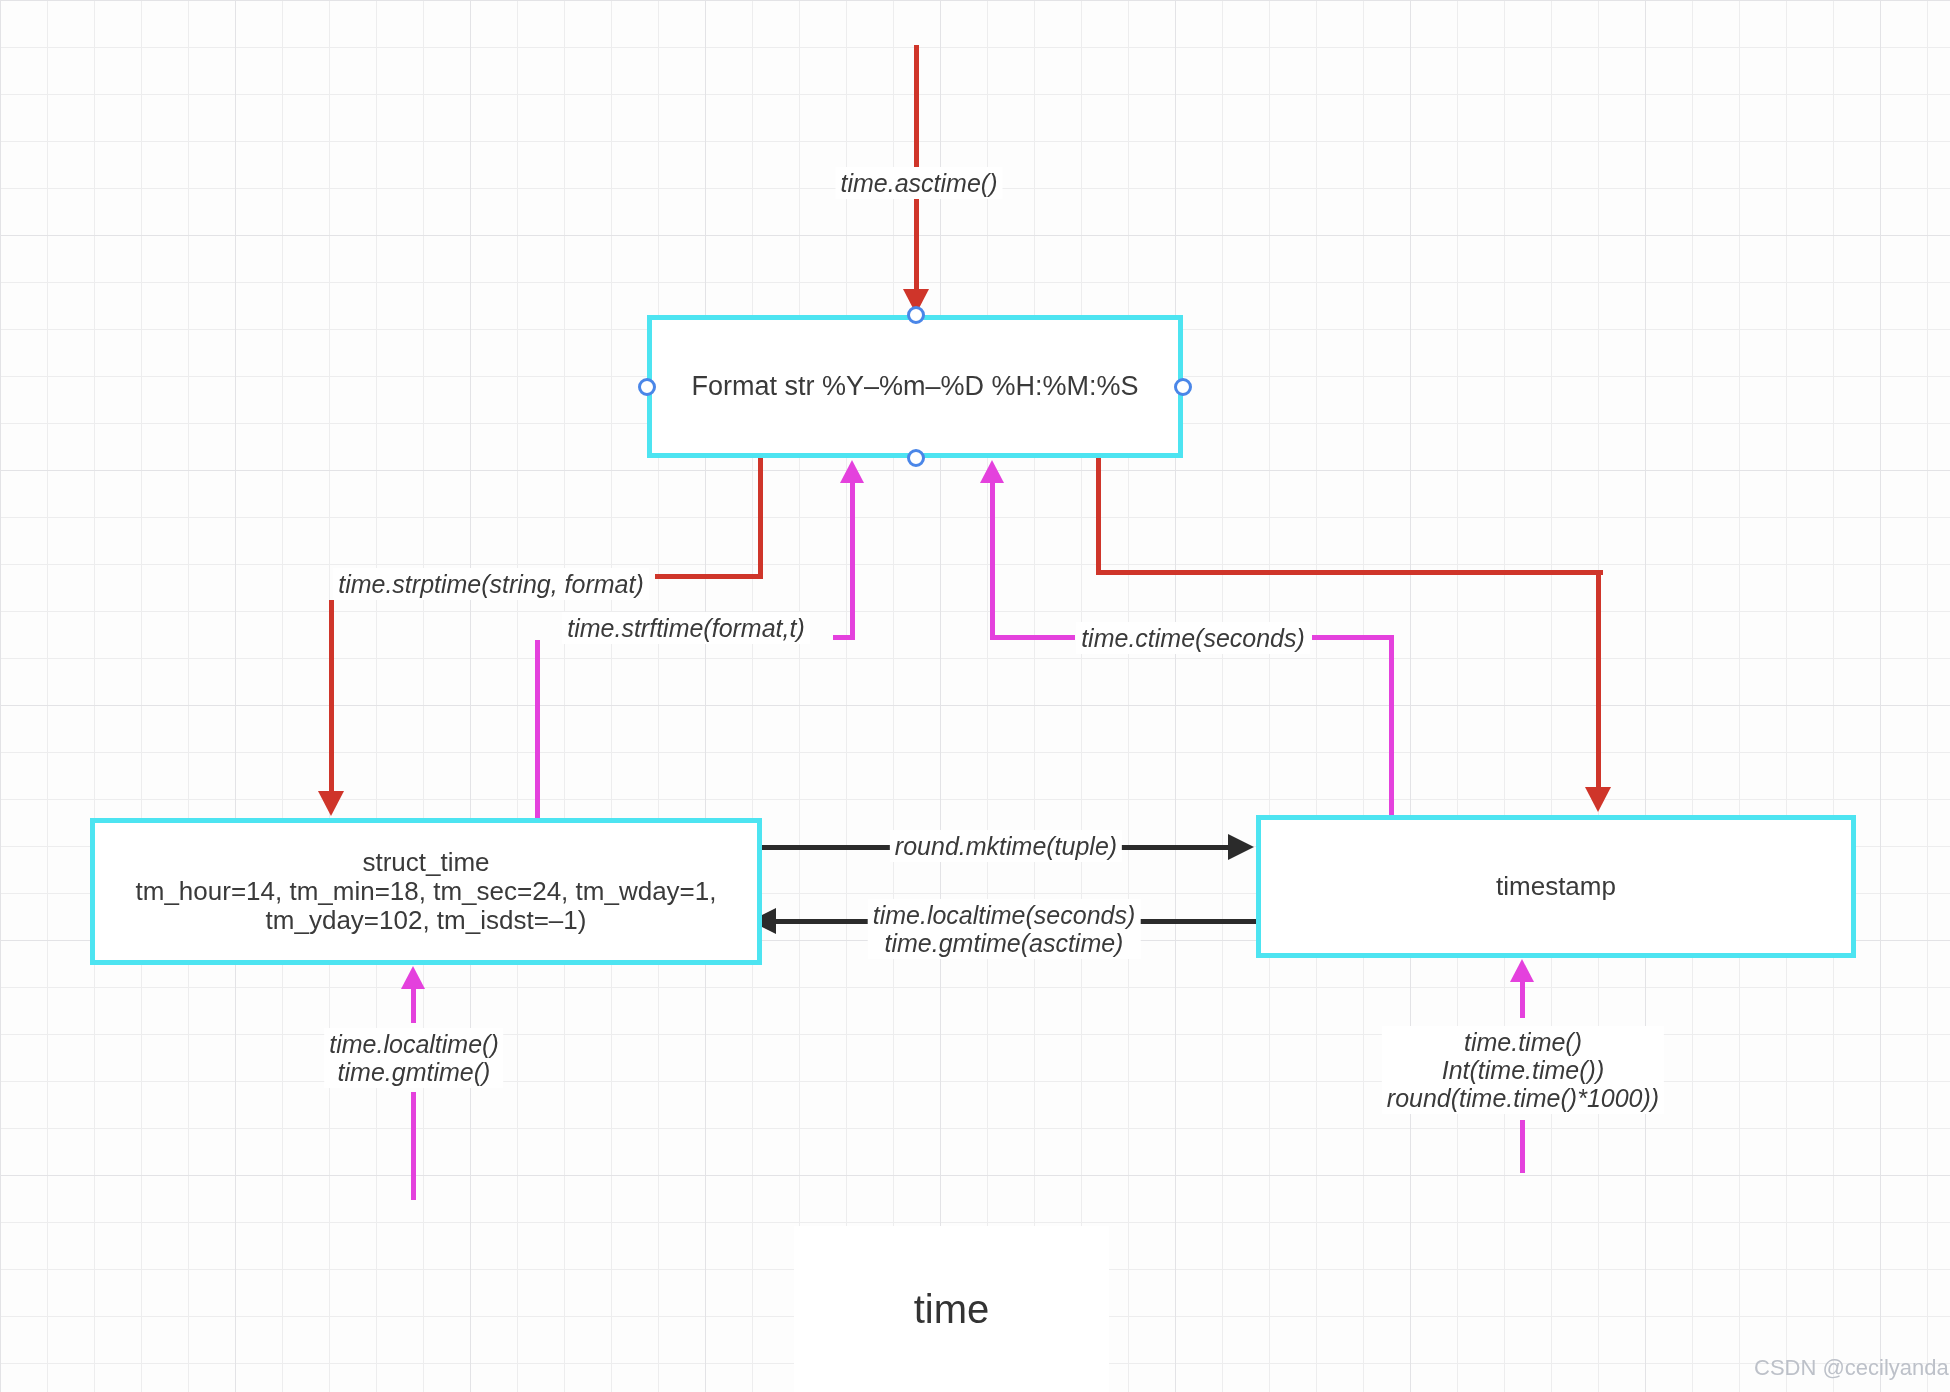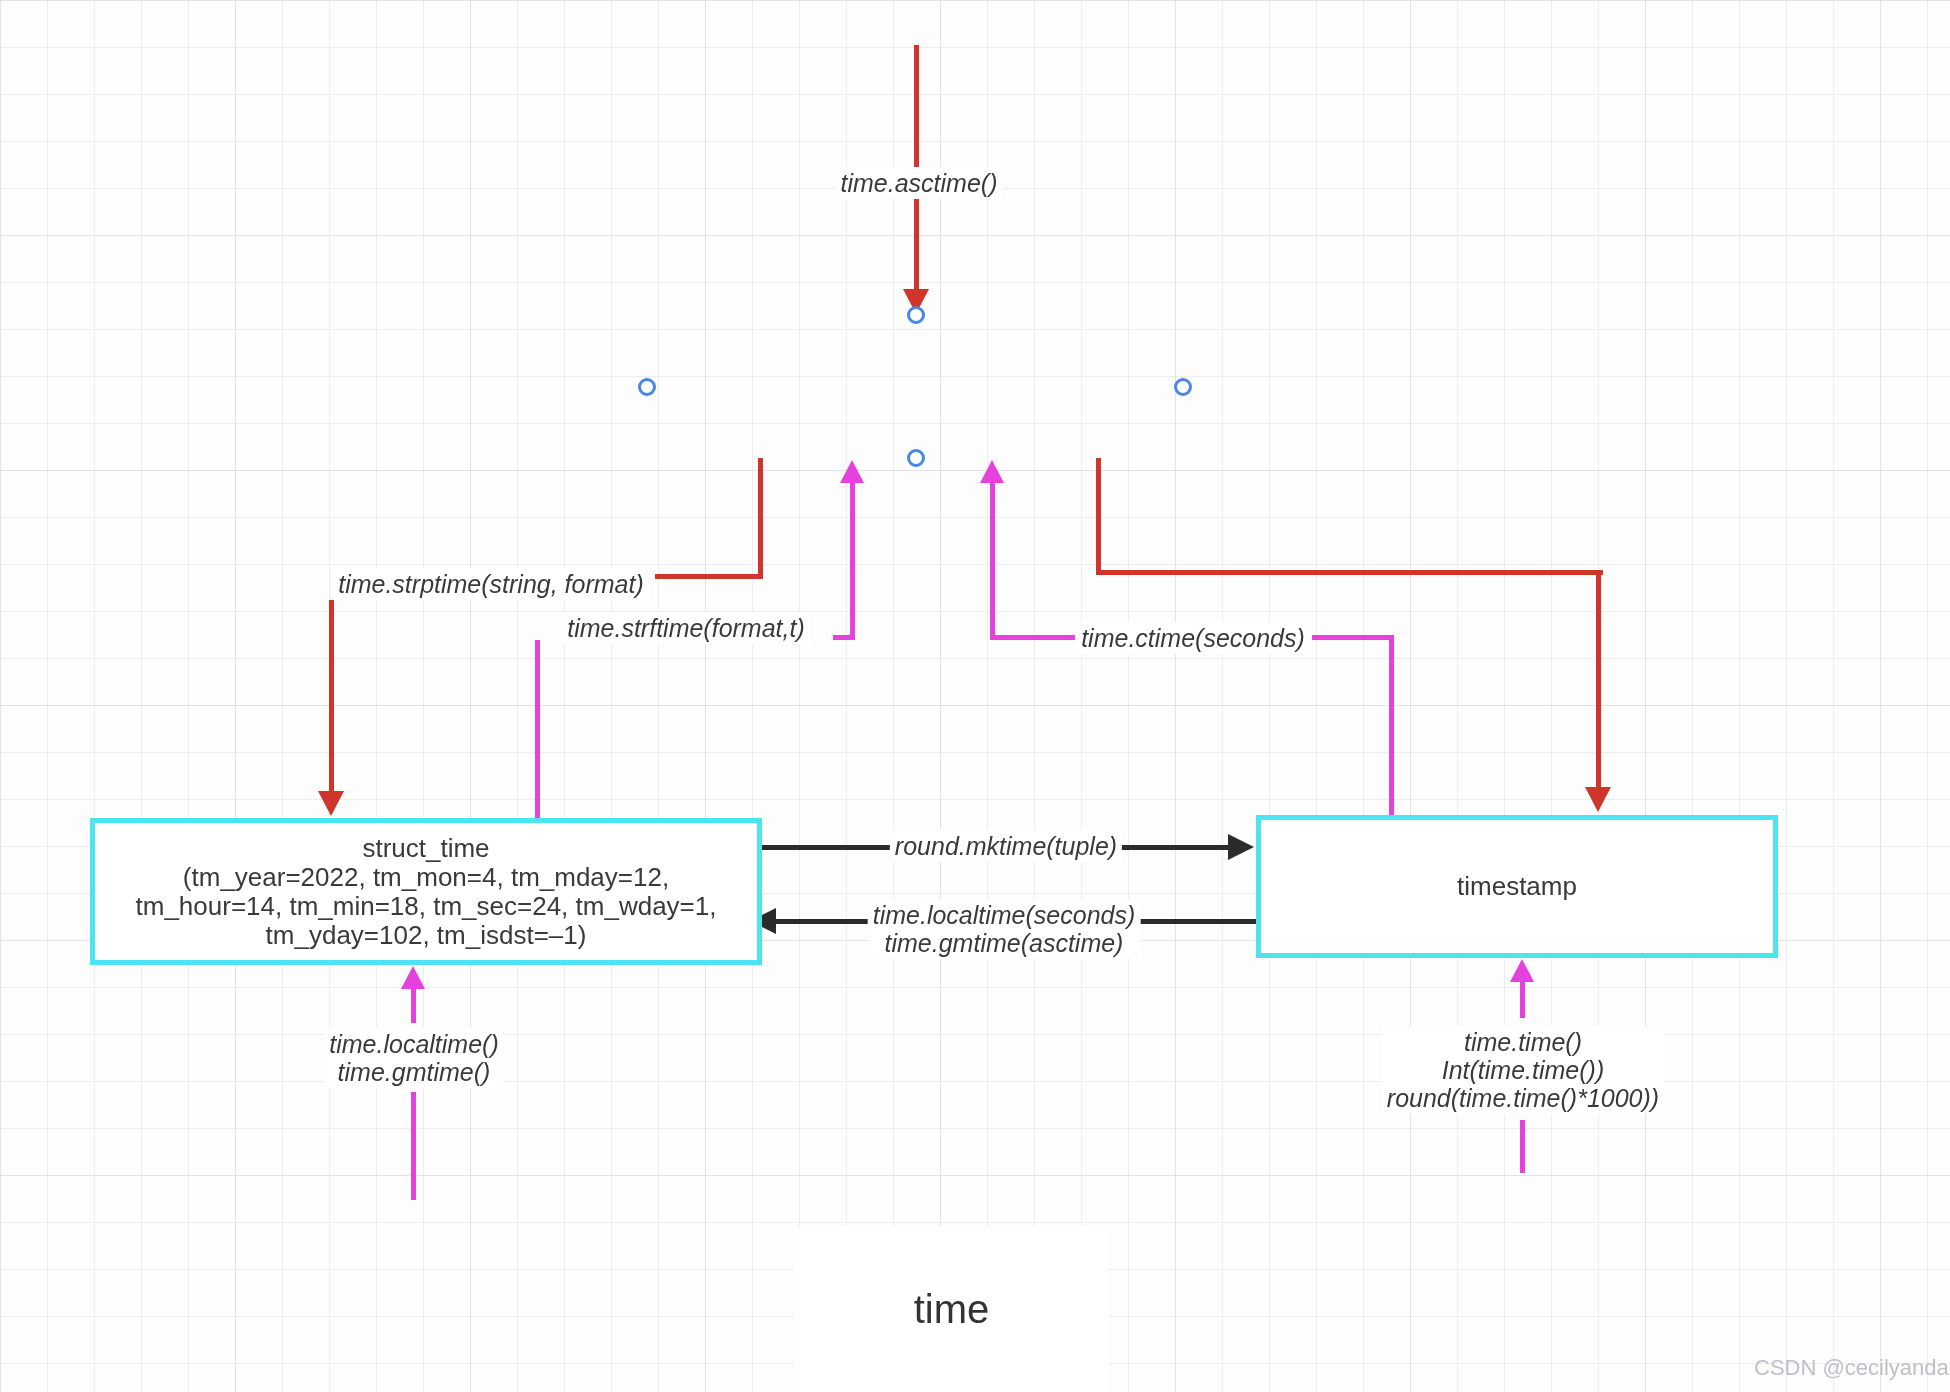--- a/index.html
+++ b/index.html
@@ -96,34 +96,36 @@
   <div class="ah left-black" style="left:750px;top:908px;"></div>
 
   <div class="ah up-magenta" style="left:401px;top:966px;"></div>
   <div class="seg magenta" style="left:411px;top:985px;width:5px;height:38px;"></div>
   <div class="seg magenta" style="left:411px;top:1092px;width:5px;height:108px;"></div>
 
   <div class="ah up-magenta" style="left:1510px;top:959px;"></div>
   <div class="seg magenta" style="left:1520px;top:978px;width:5px;height:40px;"></div>
   <div class="seg magenta" style="left:1520px;top:1120px;width:5px;height:53px;"></div>
 
+  <div class="node" style="left:647px;top:315px;width:536px;height:143px;font-size:27px;">
+    <span class="line">Format str %Y–%m–%D %H:%M:%S</span>
+  </div>
 
   <div class="handle" style="left:907px;top:306px;"></div>
   <div class="handle" style="left:907px;top:449px;"></div>
   <div class="handle" style="left:638px;top:378px;"></div>
   <div class="handle" style="left:1174px;top:378px;"></div>
 
   <div class="node" style="left:90px;top:818px;width:672px;height:147px;">
     <span class="line">struct_time</span>
-    <span class="line">(tm_year=2022, tm_mon=4, tm_mday=12,</span>
     <span class="line">tm_hour=14, tm_min=18, tm_sec=24, tm_wday=1,</span>
     <span class="line">tm_yday=102, tm_isdst=–1)</span>
   </div>
 
-  <div class="node" style="left:1256px;top:815px;width:522px;height:143px;">
+  <div class="node" style="left:1256px;top:815px;width:600px;height:143px;">
     <span class="line">timestamp</span>
   </div>
 
   <div class="elabel" style="left:919px;top:183px;">time.asctime()</div>
   <div class="elabel" style="left:491px;top:584px;">time.strptime(string, format)</div>
   <div class="elabel" style="left:686px;top:628px;">time.strftime(format,t)</div>
   <div class="elabel" style="left:1193px;top:638px;text-align:right;">time.ctime(seconds)</div>
   <div class="elabel" style="left:1006px;top:846px;">round.mktime(tuple)</div>
 
   <div class="elabel" style="left:1004px;top:929px;">

